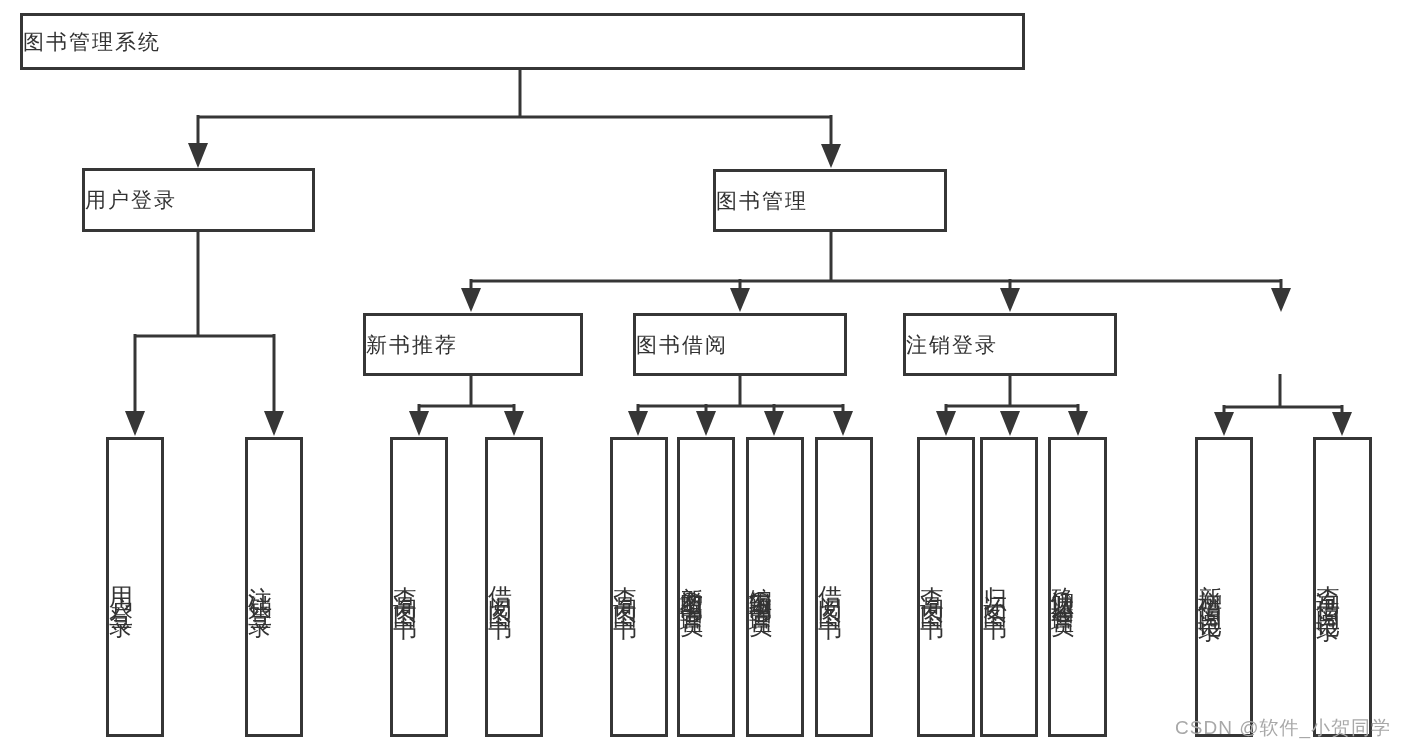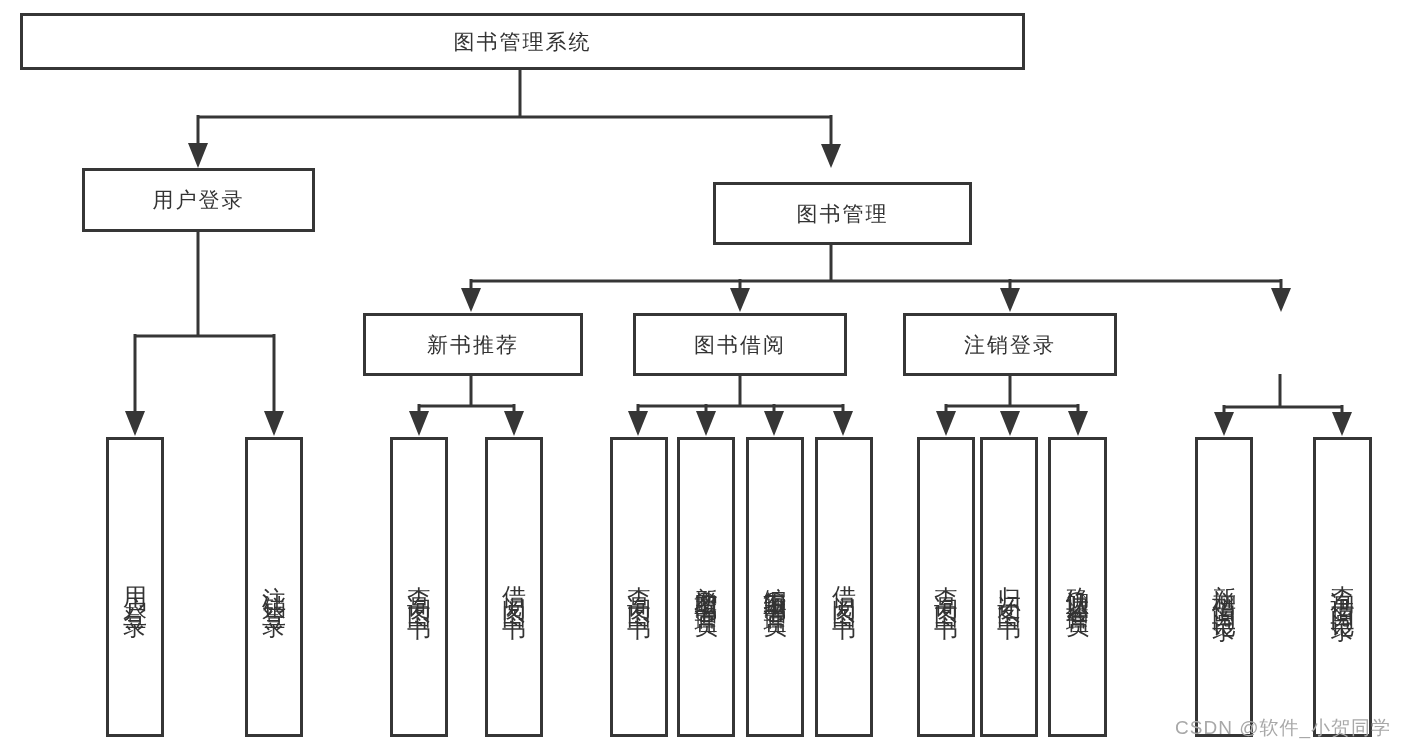--- a/index.html
+++ b/index.html
@@ -6,21 +6,21 @@
   .stage{
     position:relative;width:1405px;height:747px;background:#ffffff;
     font-family:"Liberation Sans", sans-serif;overflow:hidden;
     color:var(--text,#333333);
   }
   .stage svg{position:absolute;left:0;top:0;width:1405px;height:747px;}
   .stage svg path{stroke:var(--line,#363636);stroke-width:3;fill:none;}
   .stage svg polygon{fill:var(--line,#363636);stroke:none;}
   .box{
     position:absolute;background:#ffffff;border:3px solid var(--line,#363636);
-    box-sizing:border-box;display:flex;align-items:center;justify-content:center;
+    box-sizing:border-box;display:flex;align-items:center;
   }
   .hbox{font-size:21px;letter-spacing:2px;white-space:nowrap;}
   .leaf{top:437px;width:58px;height:300px;}
   .leaf .vtext{
     writing-mode:vertical-rl;text-orientation:mixed;
     font-size:24px;letter-spacing:10px;line-height:1;
   }
   .leaf.mid .vtext{letter-spacing:7px;}
   .leaf.long .vtext{letter-spacing:4px;font-size:23px;}
   .watermark{
@@ -101,21 +101,21 @@
     </g>
   </svg>
 
   <div class="box hbox" style="left:20px;top:13px;width:1005px;height:57px">
     <span>图书管理系统</span>
   </div>
 
   <div class="box hbox" style="left:82px;top:168px;width:233px;height:64px">
     <span>用户登录</span>
   </div>
-  <div class="box hbox" style="left:713px;top:182px;width:259px;height:63px">
+  <div class="box hbox" style="left:713px;top:169px;width:234px;height:63px">
     <span>图书管理</span>
   </div>
 
   <div class="box hbox" style="left:633px;top:313px;width:214px;height:63px">
     <span>图书借阅</span>
   </div>
   <div class="box hbox" style="left:363px;top:313px;width:220px;height:63px">
     <span>新书推荐</span>
   </div>
   <div class="box hbox" style="left:903px;top:313px;width:214px;height:63px">

